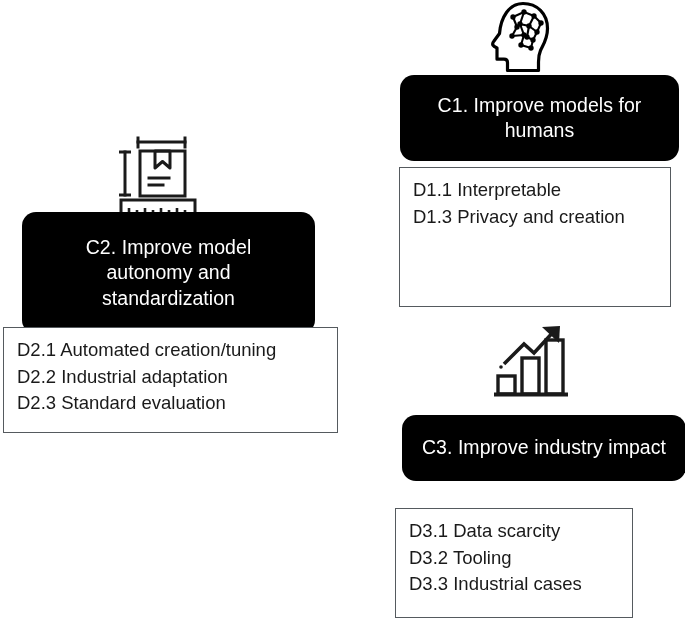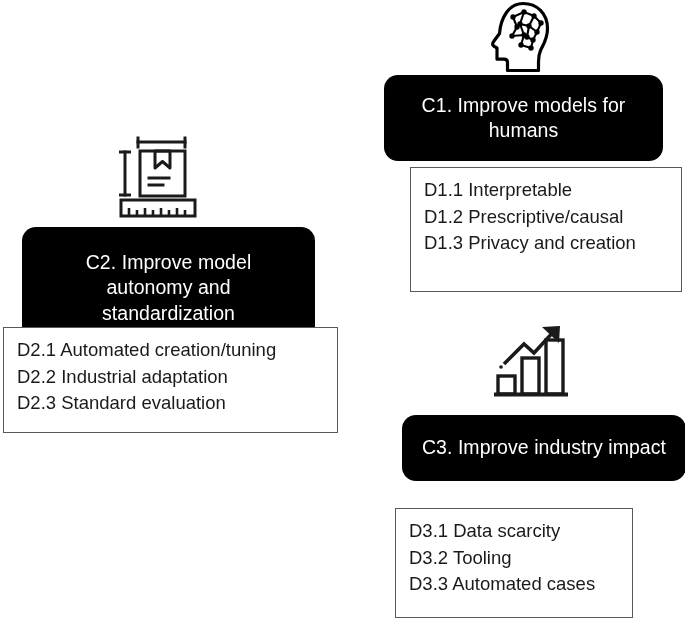--- a/index.html
+++ b/index.html
@@ -59,25 +59,25 @@
   .panel-line {
     font-size: 18.5px;
     line-height: 1.44;
     color: #1a1a1a;
     font-weight: 400;
     white-space: nowrap;
   }
 
   
   #c1-icon { left: 483px; top: 0px; }
-  #c1-cap  { left: 384px; top: 75px;  width: 279px; height: 86px; justify-content: center; }
-  #c1-panel{ left: 410px; top: 167px; width: 272px; height: 125px; }
+  #c1-cap  { left: 400px; top: 75px;  width: 279px; height: 86px; justify-content: center; }
+  #c1-panel{ left: 399px; top: 167px; width: 272px; height: 140px; }
 
   #c2-icon { left: 113px; top: 136px; }
-  #c2-cap  { left: 22px;  top: 227px; width: 293px; height: 122px; }
+  #c2-cap  { left: 22px;  top: 212px; width: 293px; height: 122px; }
   #c2-panel{ left: 3px;   top: 327px; width: 335px; height: 106px; }
 
   #c3-icon { left: 492px; top: 322px; }
   #c3-cap  { left: 402px; top: 415px; width: 284px; height: 66px; }
   #c3-panel{ left: 395px; top: 508px; width: 238px; height: 110px; }
 </style>
 </head>
 <body>
 
 <div id="canvas">
@@ -130,21 +130,20 @@
       </svg>
     </span>
 
     <div class="cap" id="c1-cap">
       <span class="cap-text">C1. Improve models for
 humans</span>
     </div>
 
     <div class="panel" id="c1-panel">
       <div class="panel-line">D1.1 Interpretable</div>
-      <div class="panel-line">D1.2 Prescriptive/causal</div>
       <div class="panel-line">D1.3 Privacy and creation</div>
     </div>
   </div>
 
   <div class="cluster">
 
     <span class="icon-wrap" id="c2-icon">
       <svg width="90" height="84" viewBox="0 0 90 84">
         <g fill="none" stroke="#1a1a1a" stroke-width="3" stroke-linecap="square">
 
@@ -211,17 +210,17 @@
       </svg>
     </span>
 
     <div class="cap" id="c3-cap">
       <span class="cap-text">C3. Improve industry impact</span>
     </div>
 
     <div class="panel" id="c3-panel">
       <div class="panel-line">D3.1 Data scarcity</div>
       <div class="panel-line">D3.2 Tooling</div>
-      <div class="panel-line">D3.3 Automated cases</div>
+      <div class="panel-line">D3.3 Industrial cases</div>
     </div>
   </div>
 
 </div>
 
 </body></html>

